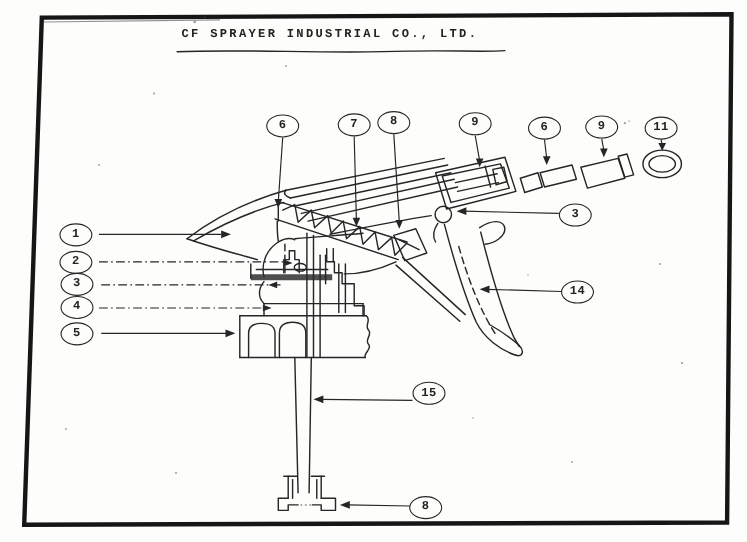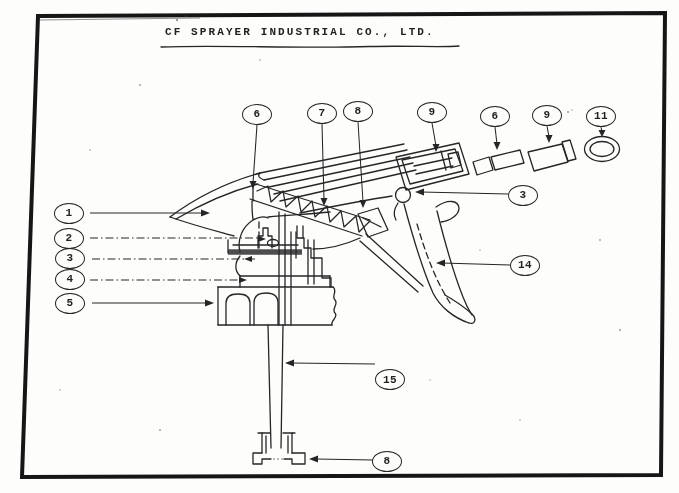--- a/index.html
+++ b/index.html
@@ -262,20 +262,20 @@
     </div>
   <div class="callout" style="left:586px;top:105.5px">
       <span>11</span>
     </div>
   <div class="callout" style="left:508px;top:184.5px">
       <span>3</span>
     </div>
   <div class="callout" style="left:510px;top:254.5px">
       <span>14</span>
     </div>
-  <div class="callout" style="left:375px;top:369px">
+  <div class="callout" style="left:375px;top:347px">
       <span>15</span>
     </div>
   <div class="callout" style="left:372px;top:450.5px">
       <span>8</span>
     </div>
 
 </div>
 
 </body></html>

